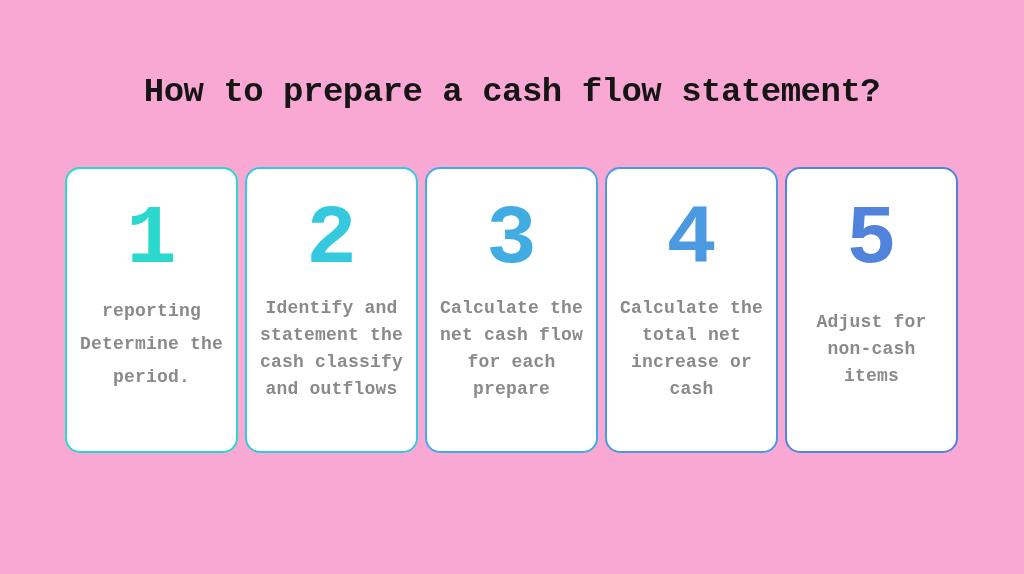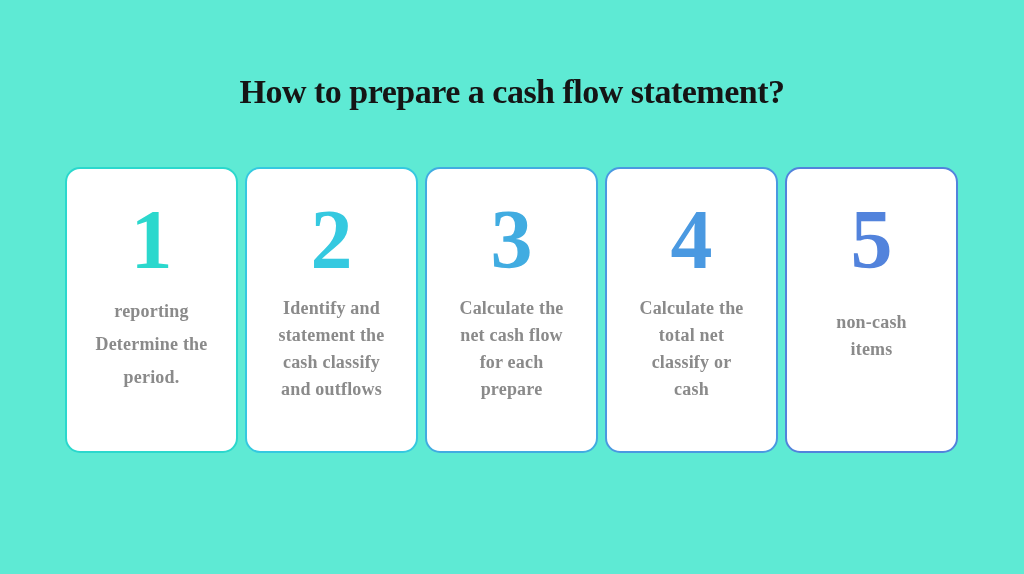--- a/index.html
+++ b/index.html
@@ -4,23 +4,23 @@
 <style>
   html, body {
     margin: 0;
     padding: 0;
     background: #ffffff;
   }
   .page {
     position: relative;
     width: 1024px;
     height: 574px;
-    background: #5eead4;
+    background: #f9a8d4;
     overflow: hidden;
-    font-family: Liberation Serif, serif;
+    font-family: Liberation Mono, monospace;
   }
   .title {
     position: absolute;
     top: 72px;
     left: 0;
     width: 1024px;
     text-align: center;
     font-size: 34px;
     font-weight: 800;
     letter-spacing: -0.5px;
@@ -103,27 +103,28 @@
         <div>for each</div>
         <div>prepare</div>
       </div>
     </div>
 
     <div class="card" style="--c: #4a99e1;">
       <div class="num">4</div>
       <div class="card-text">
         <div>Calculate the</div>
         <div>total net</div>
-        <div>classify or</div>
+        <div>increase or</div>
         <div>cash</div>
       </div>
     </div>
 
     <div class="card" style="--c: #5283dc;">
       <div class="num">5</div>
       <div class="card-text">
+        <div>Adjust for</div>
         <div>non-cash</div>
         <div>items</div>
       </div>
     </div>
 
   </div>
 </div>
 
 </body></html>

